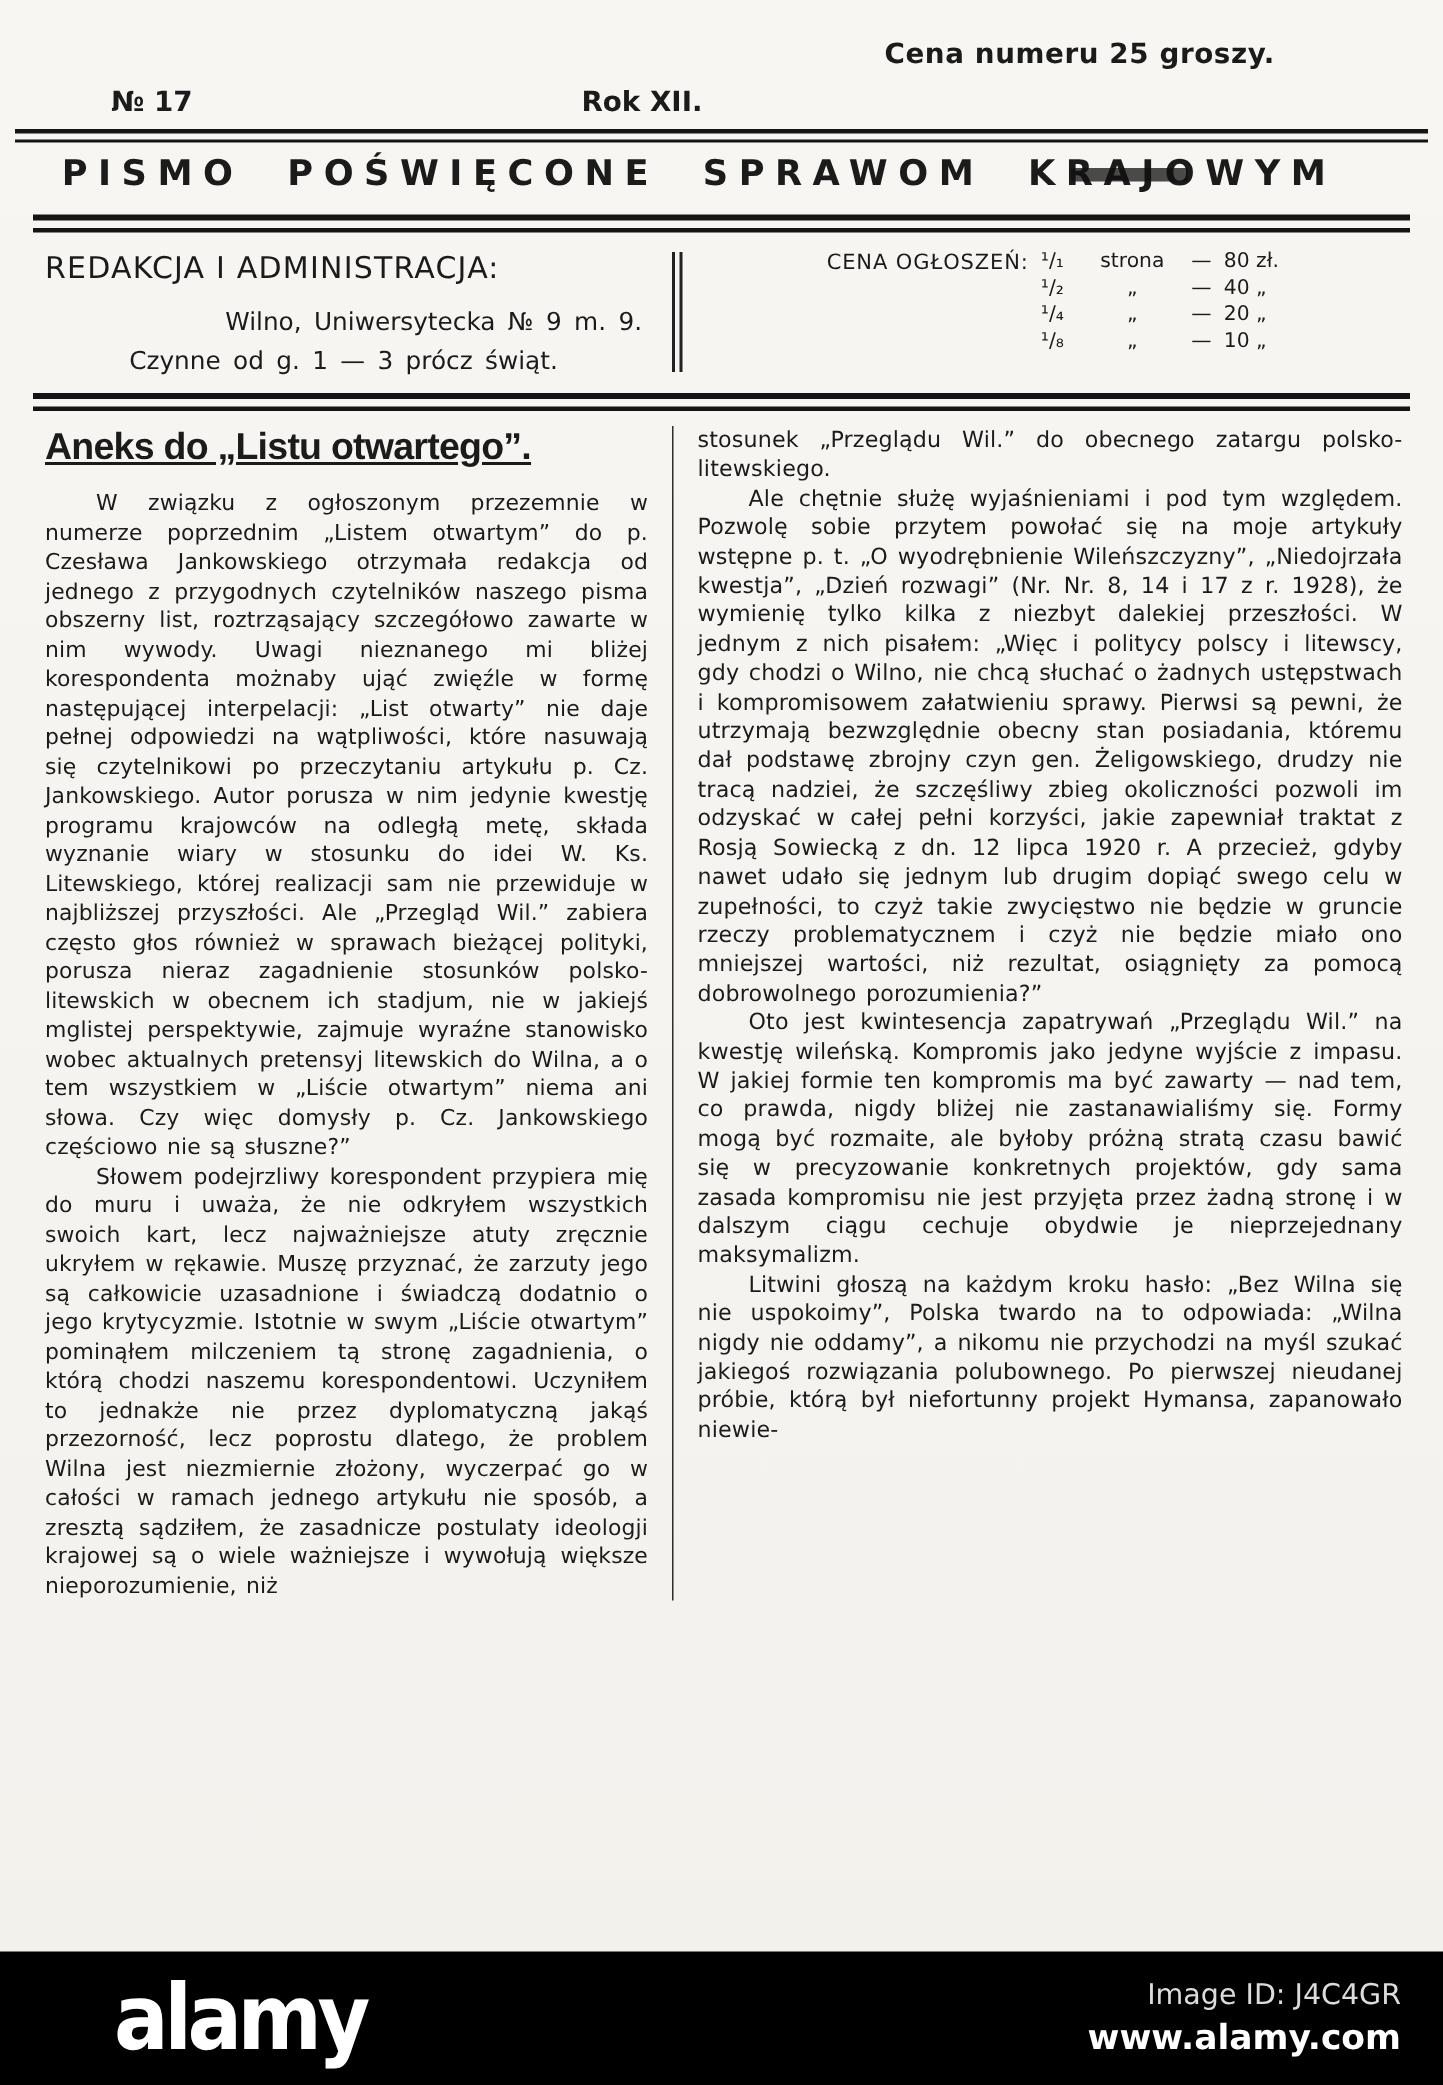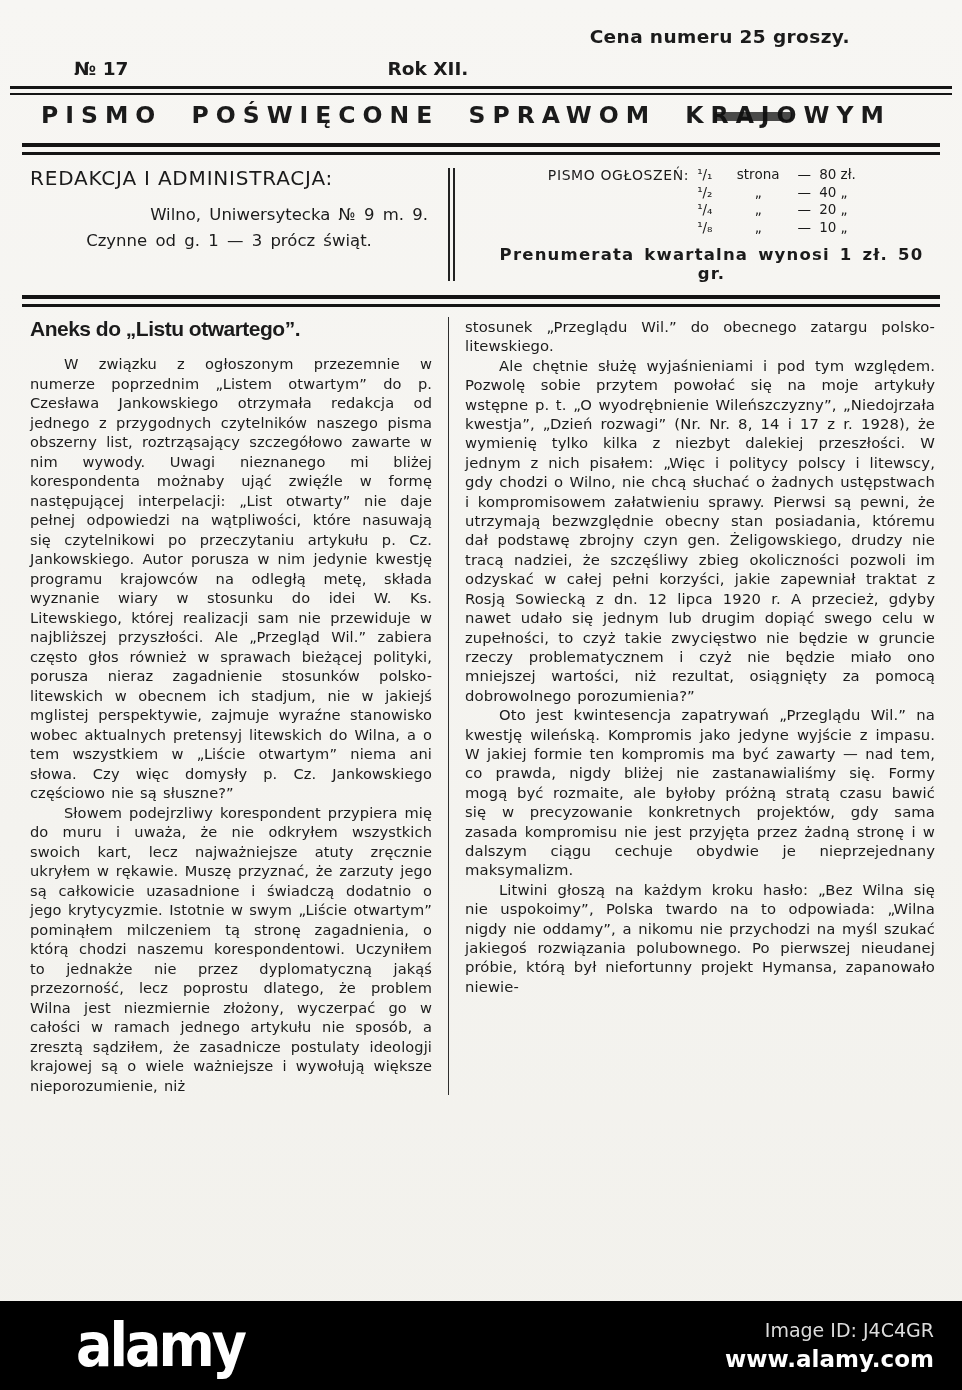--- a/index.html
+++ b/index.html
@@ -105,23 +105,24 @@
   .col-left{width:418px;padding-right:16px;box-sizing:border-box;}
   .col-right{
     flex:1;
     border-left:1.5px solid #2e2e2e;
     padding-left:16px;
   }
   .article-title{
     margin:0 0 13px 0;
     font-family:"Liberation Sans","DejaVu Sans",sans-serif;
     font-weight:bold;
-    font-size:21px;
+    font-size:25px;
     letter-spacing:-.5px;
     white-space:nowrap;
+    text-decoration:underline;
   }
   .columns p{
     margin:0;
     text-align:justify;
     font-size:14.6px;
     line-height:19.5px;
     text-indent:34px;
     word-spacing:1.5px;
     letter-spacing:.1px;
   }
@@ -164,21 +165,21 @@
 
   <div class="info-row">
     <div class="info-left">
       <div class="red-label">REDAKCJA I ADMINISTRACJA:</div>
       <div class="red-addr">Wilno, Uniwersytecka № 9 m. 9.</div>
       <div class="red-hours">Czynne od g. 1 — 3 prócz świąt.</div>
     </div>
     <div class="vsep"></div>
     <div class="info-right">
       <div class="ad-line">
-        <span class="ad-label">PISMO OGŁOSZEŃ:</span>
+        <span class="ad-label">CENA OGŁOSZEŃ:</span>
         <div class="ad-rows">
           <div class="ad-row">
             <span class="c1">¹/₁</span>
             <span class="c2">strona</span>
             <span class="c3">—</span>
             <span class="c4">80 zł.</span>
           </div>
           <div class="ad-row">
             <span class="c1">¹/₂</span>
             <span class="c2">„</span>
@@ -192,21 +193,20 @@
             <span class="c4">20 „</span>
           </div>
           <div class="ad-row">
             <span class="c1">¹/₈</span>
             <span class="c2">„</span>
             <span class="c3">—</span>
             <span class="c4">10 „</span>
           </div>
         </div>
       </div>
-      <div class="ad-sub">Prenumerata kwartalna wynosi 1 zł. 50 gr.</div>
     </div>
   </div>
 
   <div class="rule-thick"></div>
 
   <div class="columns">
     <div class="col-left">
       <h2 class="article-title">Aneks do „Listu otwartego”.</h2>
       <p>W związku z ogłoszonym przezemnie w numerze poprzednim „Listem otwartym” do p. Czesława Jankowskiego otrzymała redakcja od jednego z przygodnych czytelników naszego pisma obszerny list, roztrząsający szczegółowo zawarte w nim wywody. Uwagi nieznanego mi bliżej korespondenta możnaby ująć zwięźle w formę następującej interpelacji: „List otwarty” nie daje pełnej odpowiedzi na wątpliwości, które nasuwają się czytelnikowi po przeczytaniu artykułu p. Cz. Jankowskiego. Autor porusza w nim jedynie kwestję programu krajowców na odległą metę, składa wyznanie wiary w stosunku do idei W. Ks. Litewskiego, której realizacji sam nie przewiduje w najbliższej przyszłości. Ale „Przegląd Wil.” zabiera często głos również w sprawach bieżącej polityki, porusza nieraz zagadnienie stosunków polsko-litewskich w obecnem ich stadjum, nie w jakiejś mglistej perspektywie, zajmuje wyraźne stanowisko wobec aktualnych pretensyj litewskich do Wilna, a o tem wszystkiem w „Liście otwartym” niema ani słowa. Czy więc domysły p. Cz. Jankowskiego częściowo nie są słuszne?”</p>
       <p>Słowem podejrzliwy korespondent przypiera mię do muru i uważa, że nie odkryłem wszystkich swoich kart, lecz najważniejsze atuty zręcznie ukryłem w rękawie. Muszę przyznać, że zarzuty jego są całkowicie uzasadnione i świadczą dodatnio o jego krytycyzmie. Istotnie w swym „Liście otwartym” pominąłem milczeniem tą stronę zagadnienia, o którą chodzi naszemu korespondentowi. Uczyniłem to jednakże nie przez dyplomatyczną jakąś przezorność, lecz poprostu dlatego, że problem Wilna jest niezmiernie złożony, wyczerpać go w całości w ramach jednego artykułu nie sposób, a zresztą sądziłem, że zasadnicze postulaty ideologji krajowej są o wiele ważniejsze i wywołują większe nieporozumienie, niż</p>

